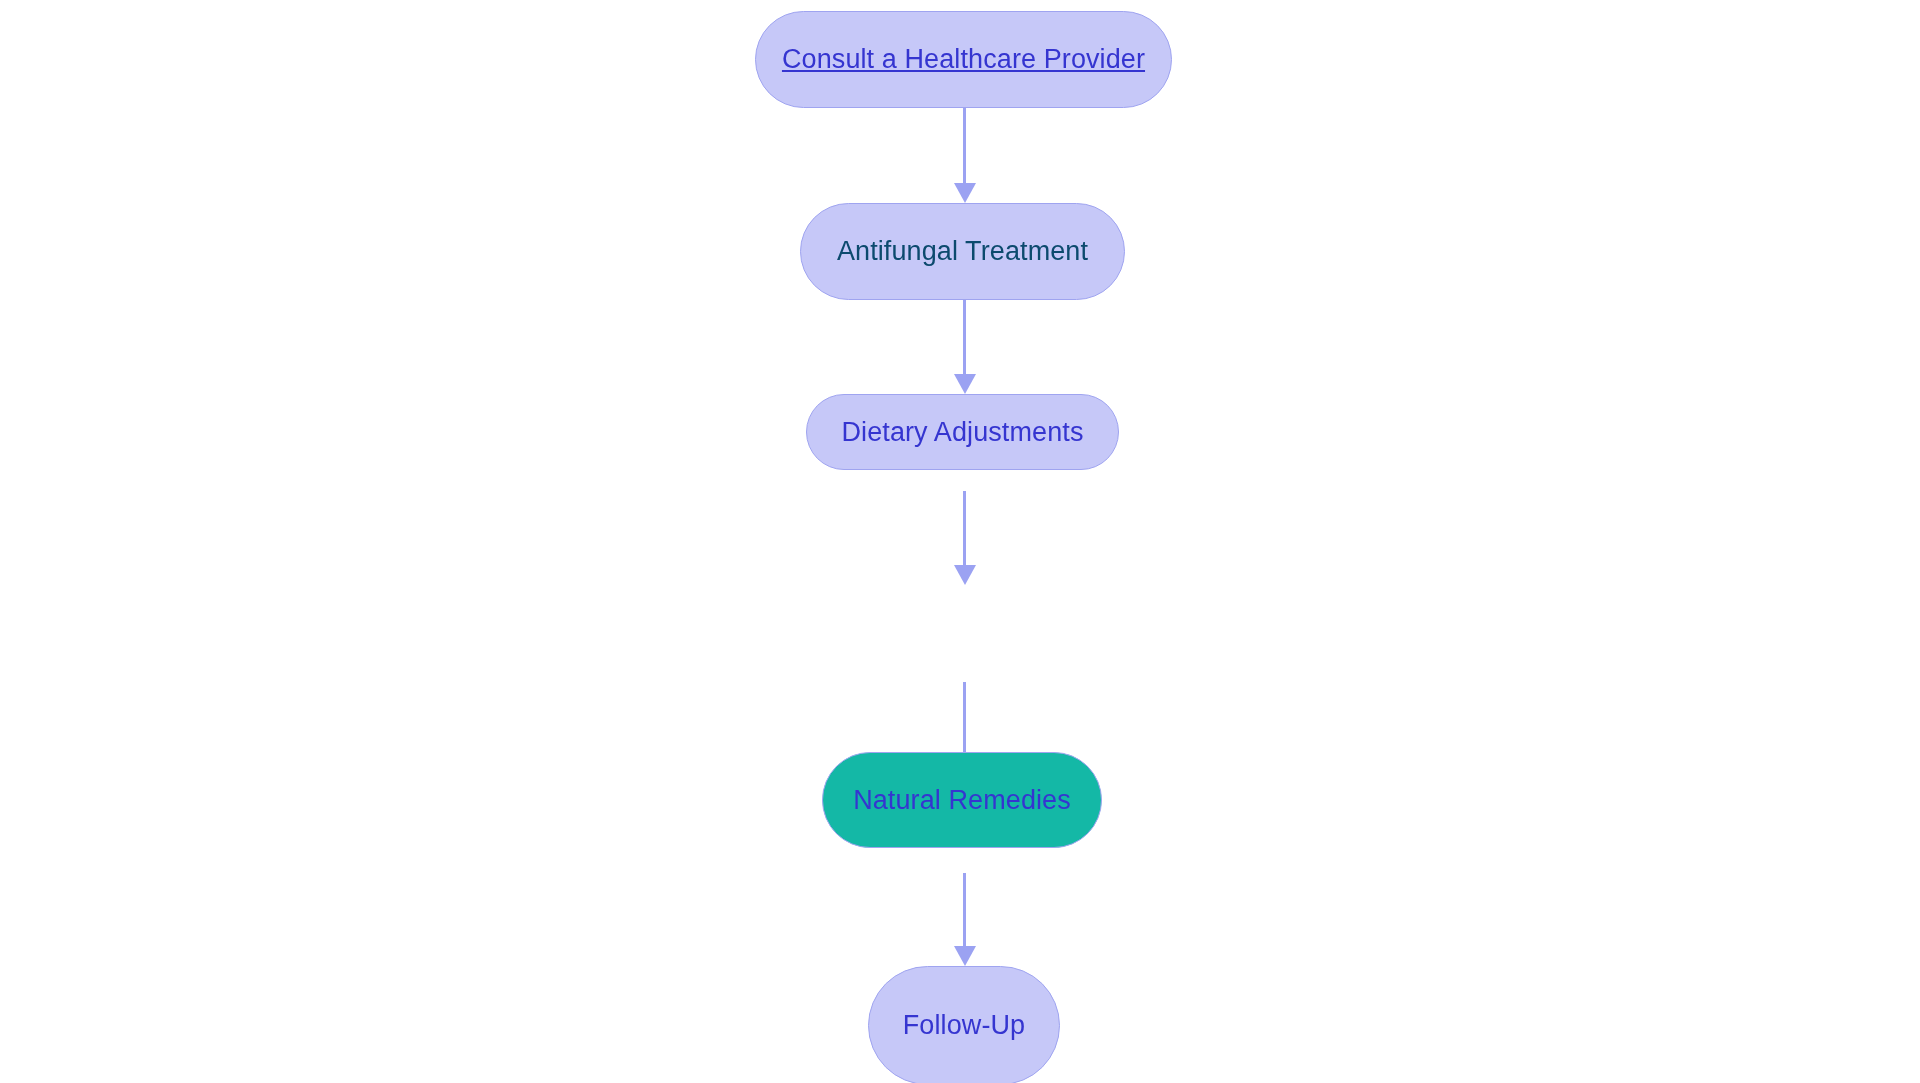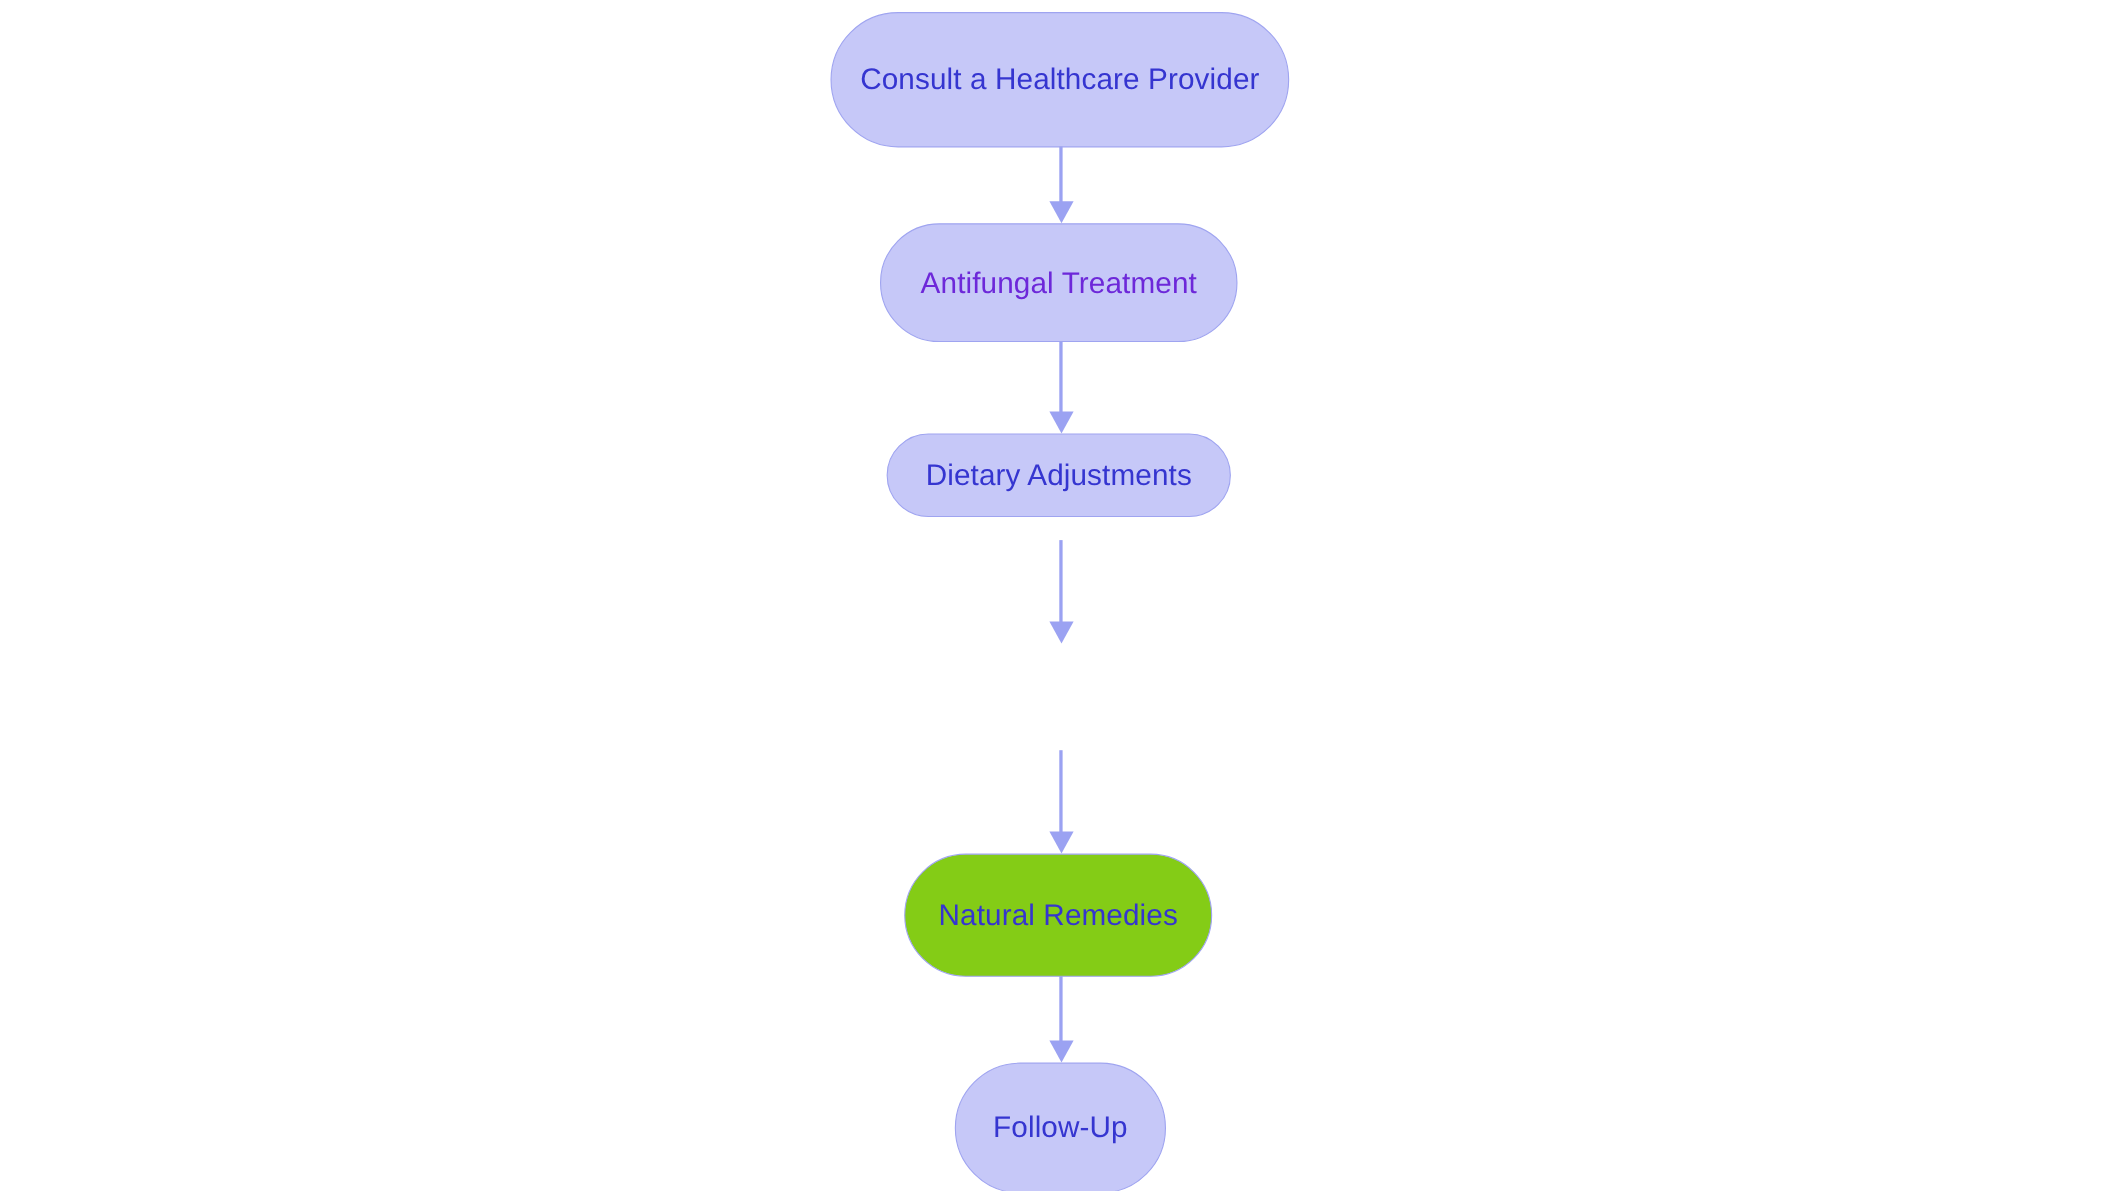--- a/index.html
+++ b/index.html
@@ -85,28 +85,28 @@
       <div class="edge-head" style="top: 74px; border-top-color: rgb(155, 162, 242);"></div>
     </div>
     <div class="flow-edge" style="left: 963px; top: 682px; width: 3px; height: 94px;">
       <div class="edge-line" style="height: 75px; background: rgb(155, 162, 242);"></div>
       <div class="edge-head" style="top: 74px; border-top-color: rgb(155, 162, 242);"></div>
     </div>
     <div class="flow-edge" style="left: 963px; top: 873px; width: 3px; height: 93px;">
       <div class="edge-line" style="height: 74px; background: rgb(155, 162, 242);"></div>
       <div class="edge-head" style="top: 73px; border-top-color: rgb(155, 162, 242);"></div>
     </div>
-    <div class="flow-node" style="left: 755px; top: 11px; width: 417px; height: 123px; background: rgb(198, 200, 248); border-color: rgb(159, 164, 240); color: rgb(53, 53, 208);">
+    <div class="flow-node" style="left: 755px; top: 11px; width: 417px; height: 97px; background: rgb(198, 200, 248); border-color: rgb(159, 164, 240); color: rgb(53, 53, 208); text-decoration: underline;">
       <span class="node-label">Consult a Healthcare Provider</span>
     </div>
-    <div class="flow-node" style="left: 800px; top: 203px; width: 325px; height: 108px; background: rgb(198, 200, 248); border-color: rgb(159, 164, 240); color: #6d28d9;">
+    <div class="flow-node" style="left: 800px; top: 203px; width: 325px; height: 97px; background: rgb(198, 200, 248); border-color: rgb(159, 164, 240); color: #0c4a6e;">
       <span class="node-label">Antifungal Treatment</span>
     </div>
     <div class="flow-node" style="left: 806px; top: 394px; width: 313px; height: 76px; background: rgb(198, 200, 248); border-color: rgb(159, 164, 240); color: rgb(53, 53, 208);">
       <span class="node-label">Dietary Adjustments</span>
     </div>
-    <div class="flow-node" style="left: 822px; top: 776px; width: 280px; height: 112px; background: #84cc16; border-color: rgb(159, 164, 240); color: rgb(53, 53, 208);">
+    <div class="flow-node" style="left: 822px; top: 752px; width: 280px; height: 96px; background: #14b8a6; border-color: rgb(159, 164, 240); color: rgb(53, 53, 208);">
       <span class="node-label">Natural Remedies</span>
     </div>
     <div class="flow-node" style="left: 868px; top: 966px; width: 192px; height: 119px; background: rgb(198, 200, 248); border-color: rgb(159, 164, 240); color: rgb(53, 53, 208);">
       <span class="node-label">Follow-Up</span>
     </div>
   </div>
 
 </body></html>

